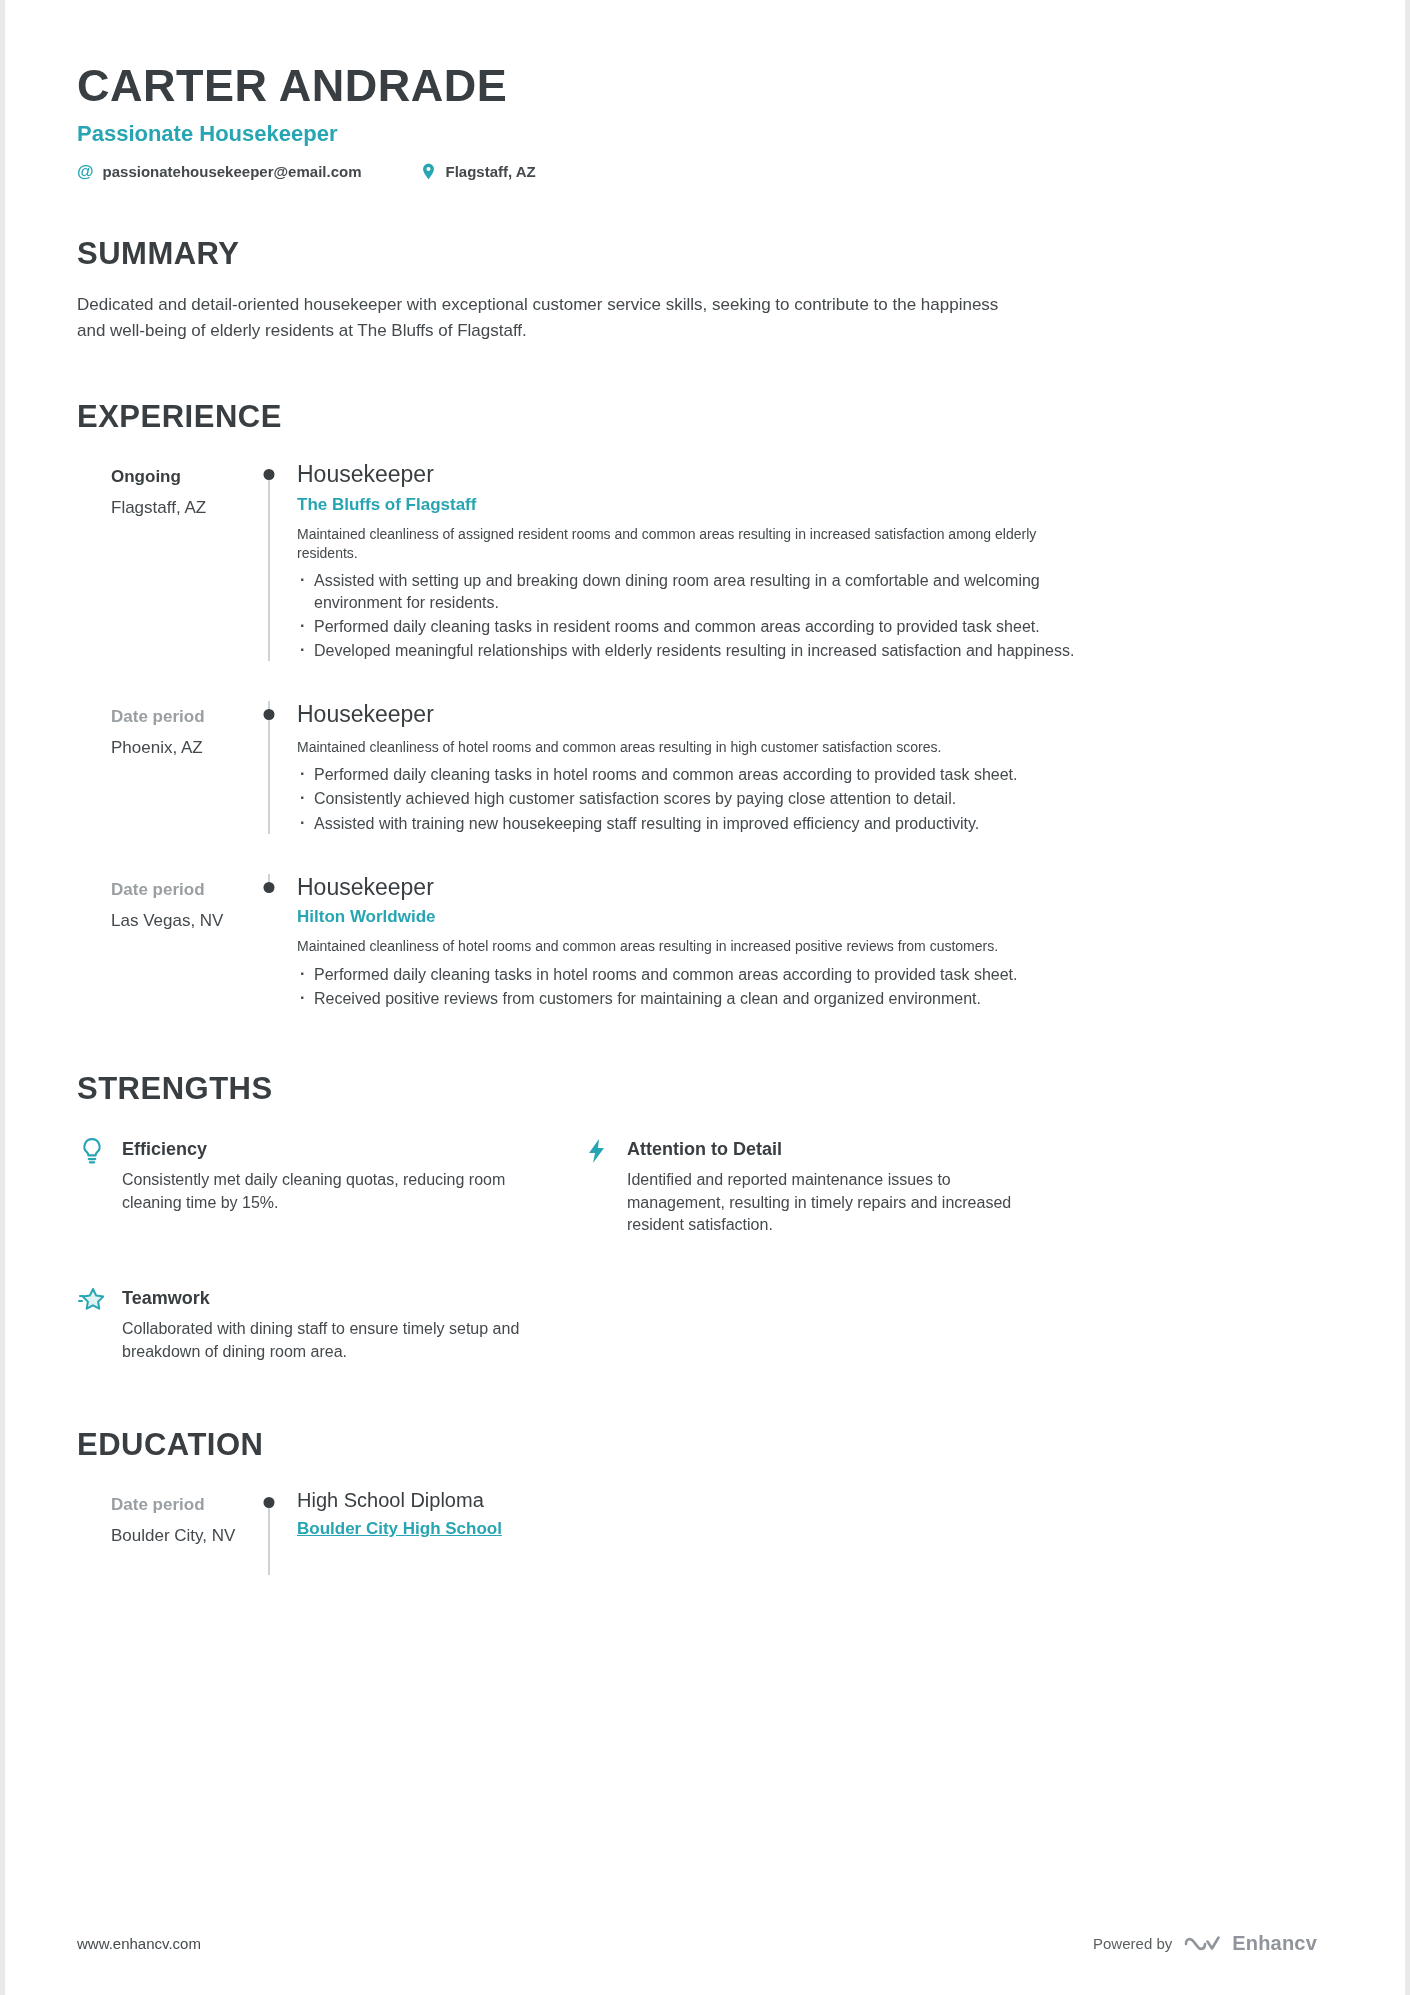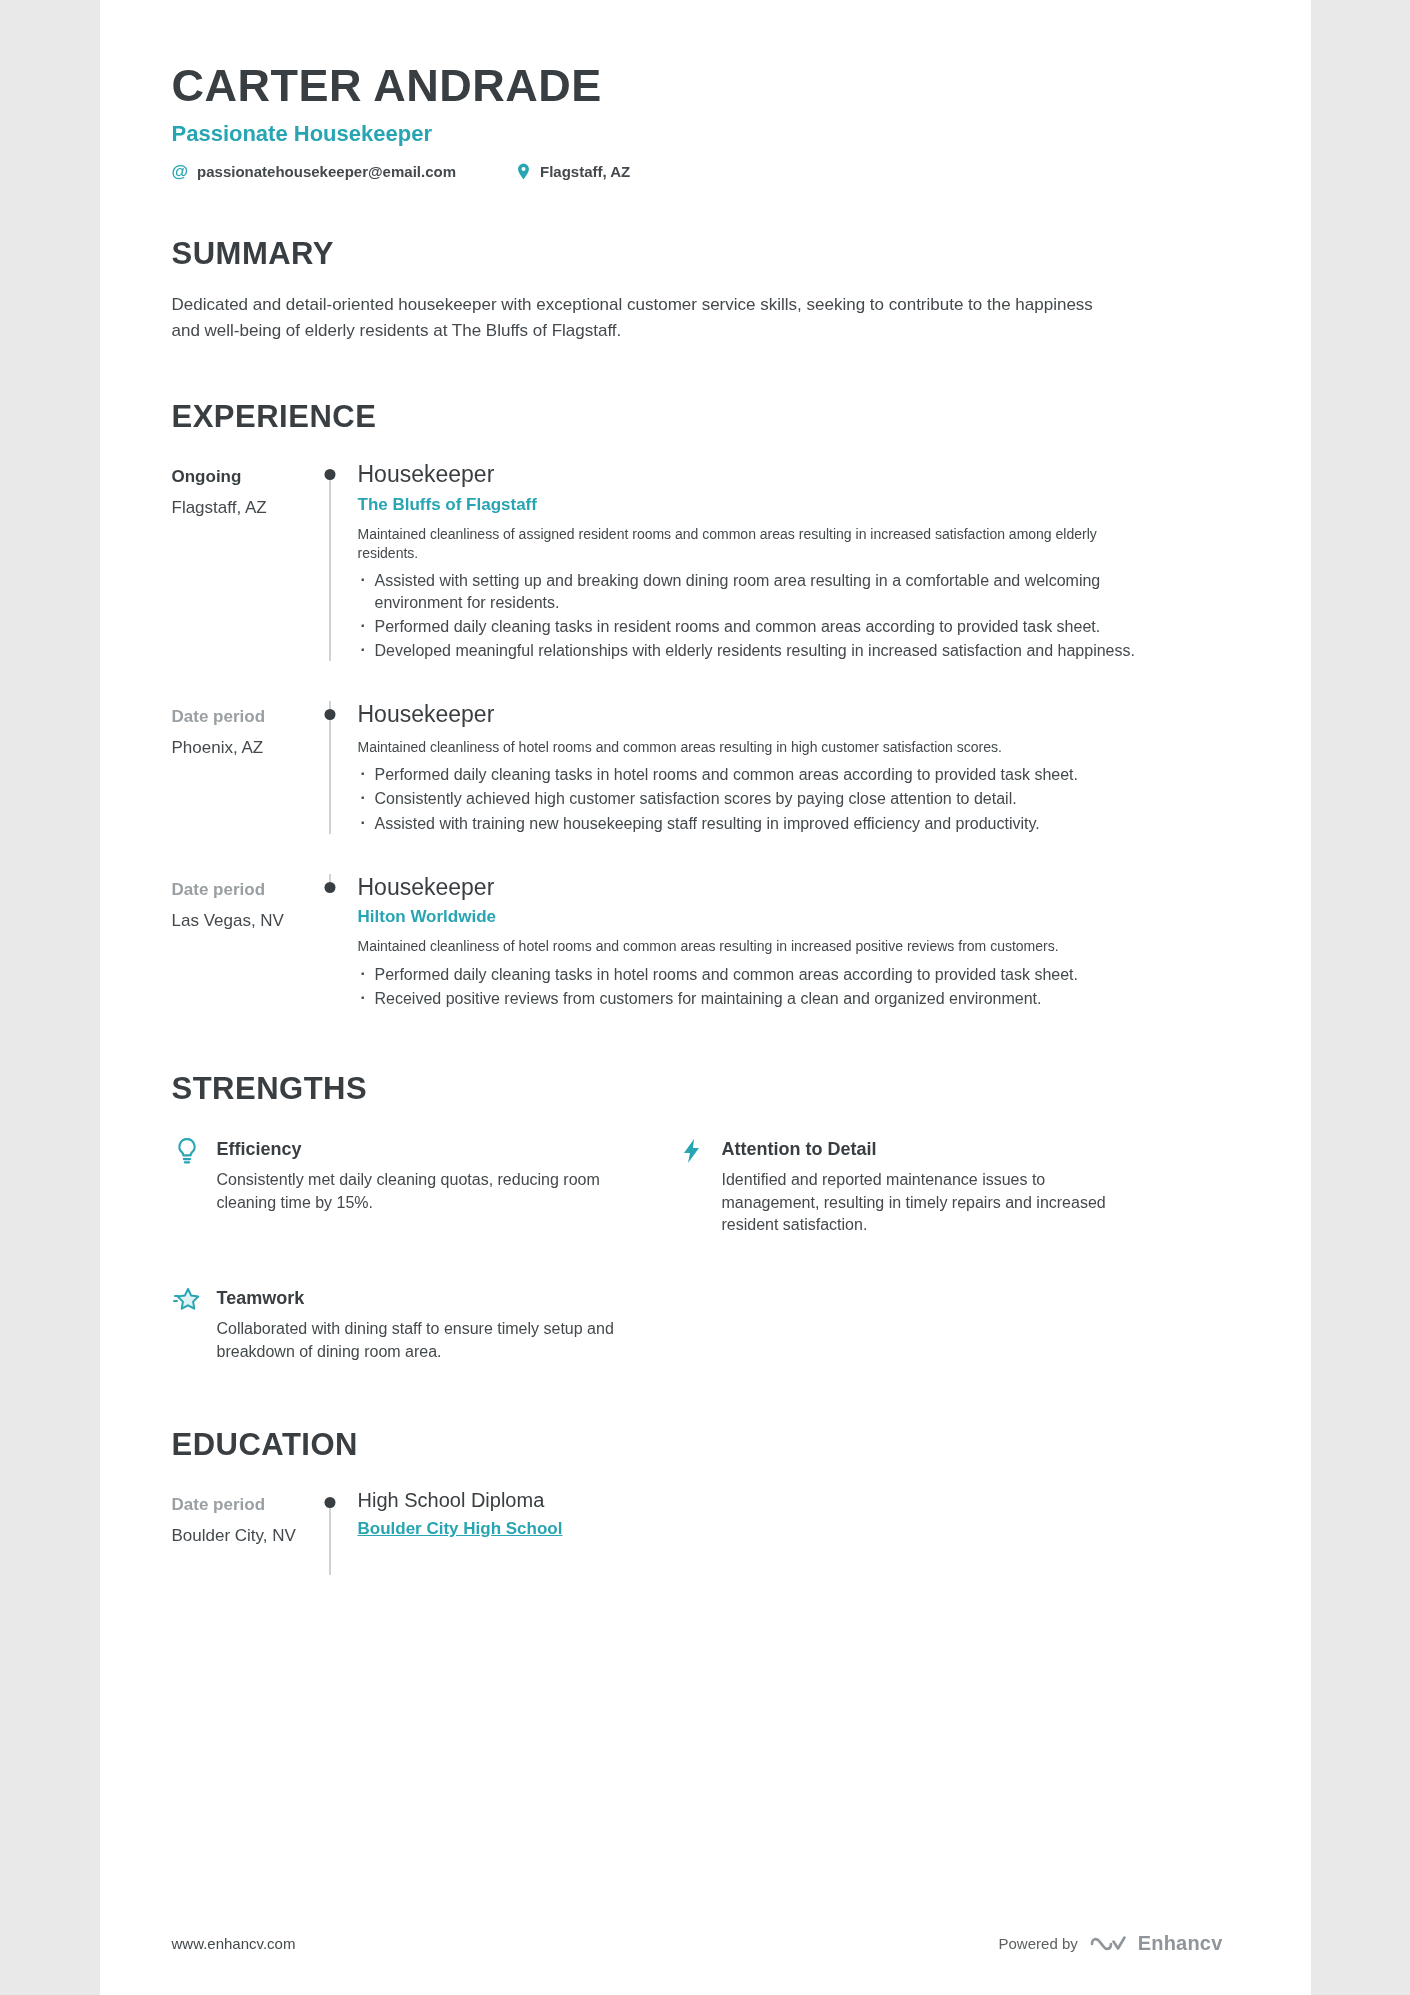--- a/index.html
+++ b/index.html
@@ -6,39 +6,39 @@
     --accent:#27A5B2;
     --ink:#383E41;
     --body:#43494C;
     --muted:#999FA2;
     --line:#CDD2D5;
   }
   *{margin:0;padding:0;box-sizing:border-box;}
   html,body{background:#e9e9e9;}
   body{font-family:"Liberation Sans","DejaVu Sans",sans-serif;color:var(--body);}
   .page{
-    width:1211px;height:1995px;background:#ffffff;position:relative;
+    width:1400px;height:1995px;background:#ffffff;position:relative;
     padding:62px 72px 0 72px;margin:0 auto;overflow:hidden;
   }
 
   
   .name{font-size:45px;font-weight:800;color:var(--ink);letter-spacing:.5px;line-height:1.05;}
   .job-title{margin-top:12px;font-size:22px;font-weight:700;color:var(--accent);}
   .contact-row{margin-top:16px;display:flex;align-items:center;gap:60px;}
   .contact-item{display:flex;align-items:center;gap:9px;font-size:15px;font-weight:700;color:var(--body);cursor:pointer;}
   .at-glyph{color:var(--accent);font-size:17px;font-weight:700;line-height:1;}
   .pin-svg{display:block;}
 
   
   .section{margin-top:56px;}
   .section-heading{font-size:31px;font-weight:800;color:var(--ink);letter-spacing:.5px;}
   .summary-text{margin-top:20px;font-size:17px;line-height:1.5;max-width:950px;color:var(--body);}
 
   
-  .entries{margin-top:26px;}
+  .entries{margin-top:26px;margin-left:34px;}
   .xp-entry{display:grid;grid-template-columns:146px 24px 1fr;}
   .xp-entry.pad{padding-bottom:40px;}
   .xp-left{padding-top:6px;}
   .xp-date{font-size:17px;font-weight:700;}
   .date-dark{color:var(--ink);}
   .date-gray{color:var(--muted);}
   .xp-loc{margin-top:11px;font-size:17px;color:var(--body);}
   .xp-timeline{position:relative;}
   .xp-timeline .dot{position:absolute;left:50%;transform:translateX(-50%);top:8px;width:11px;height:11px;border-radius:50%;background:var(--ink);}
   .xp-timeline.line-from-dot::before{content:'';position:absolute;left:50%;transform:translateX(-50%);top:14px;bottom:0;width:2px;background:var(--line);}

